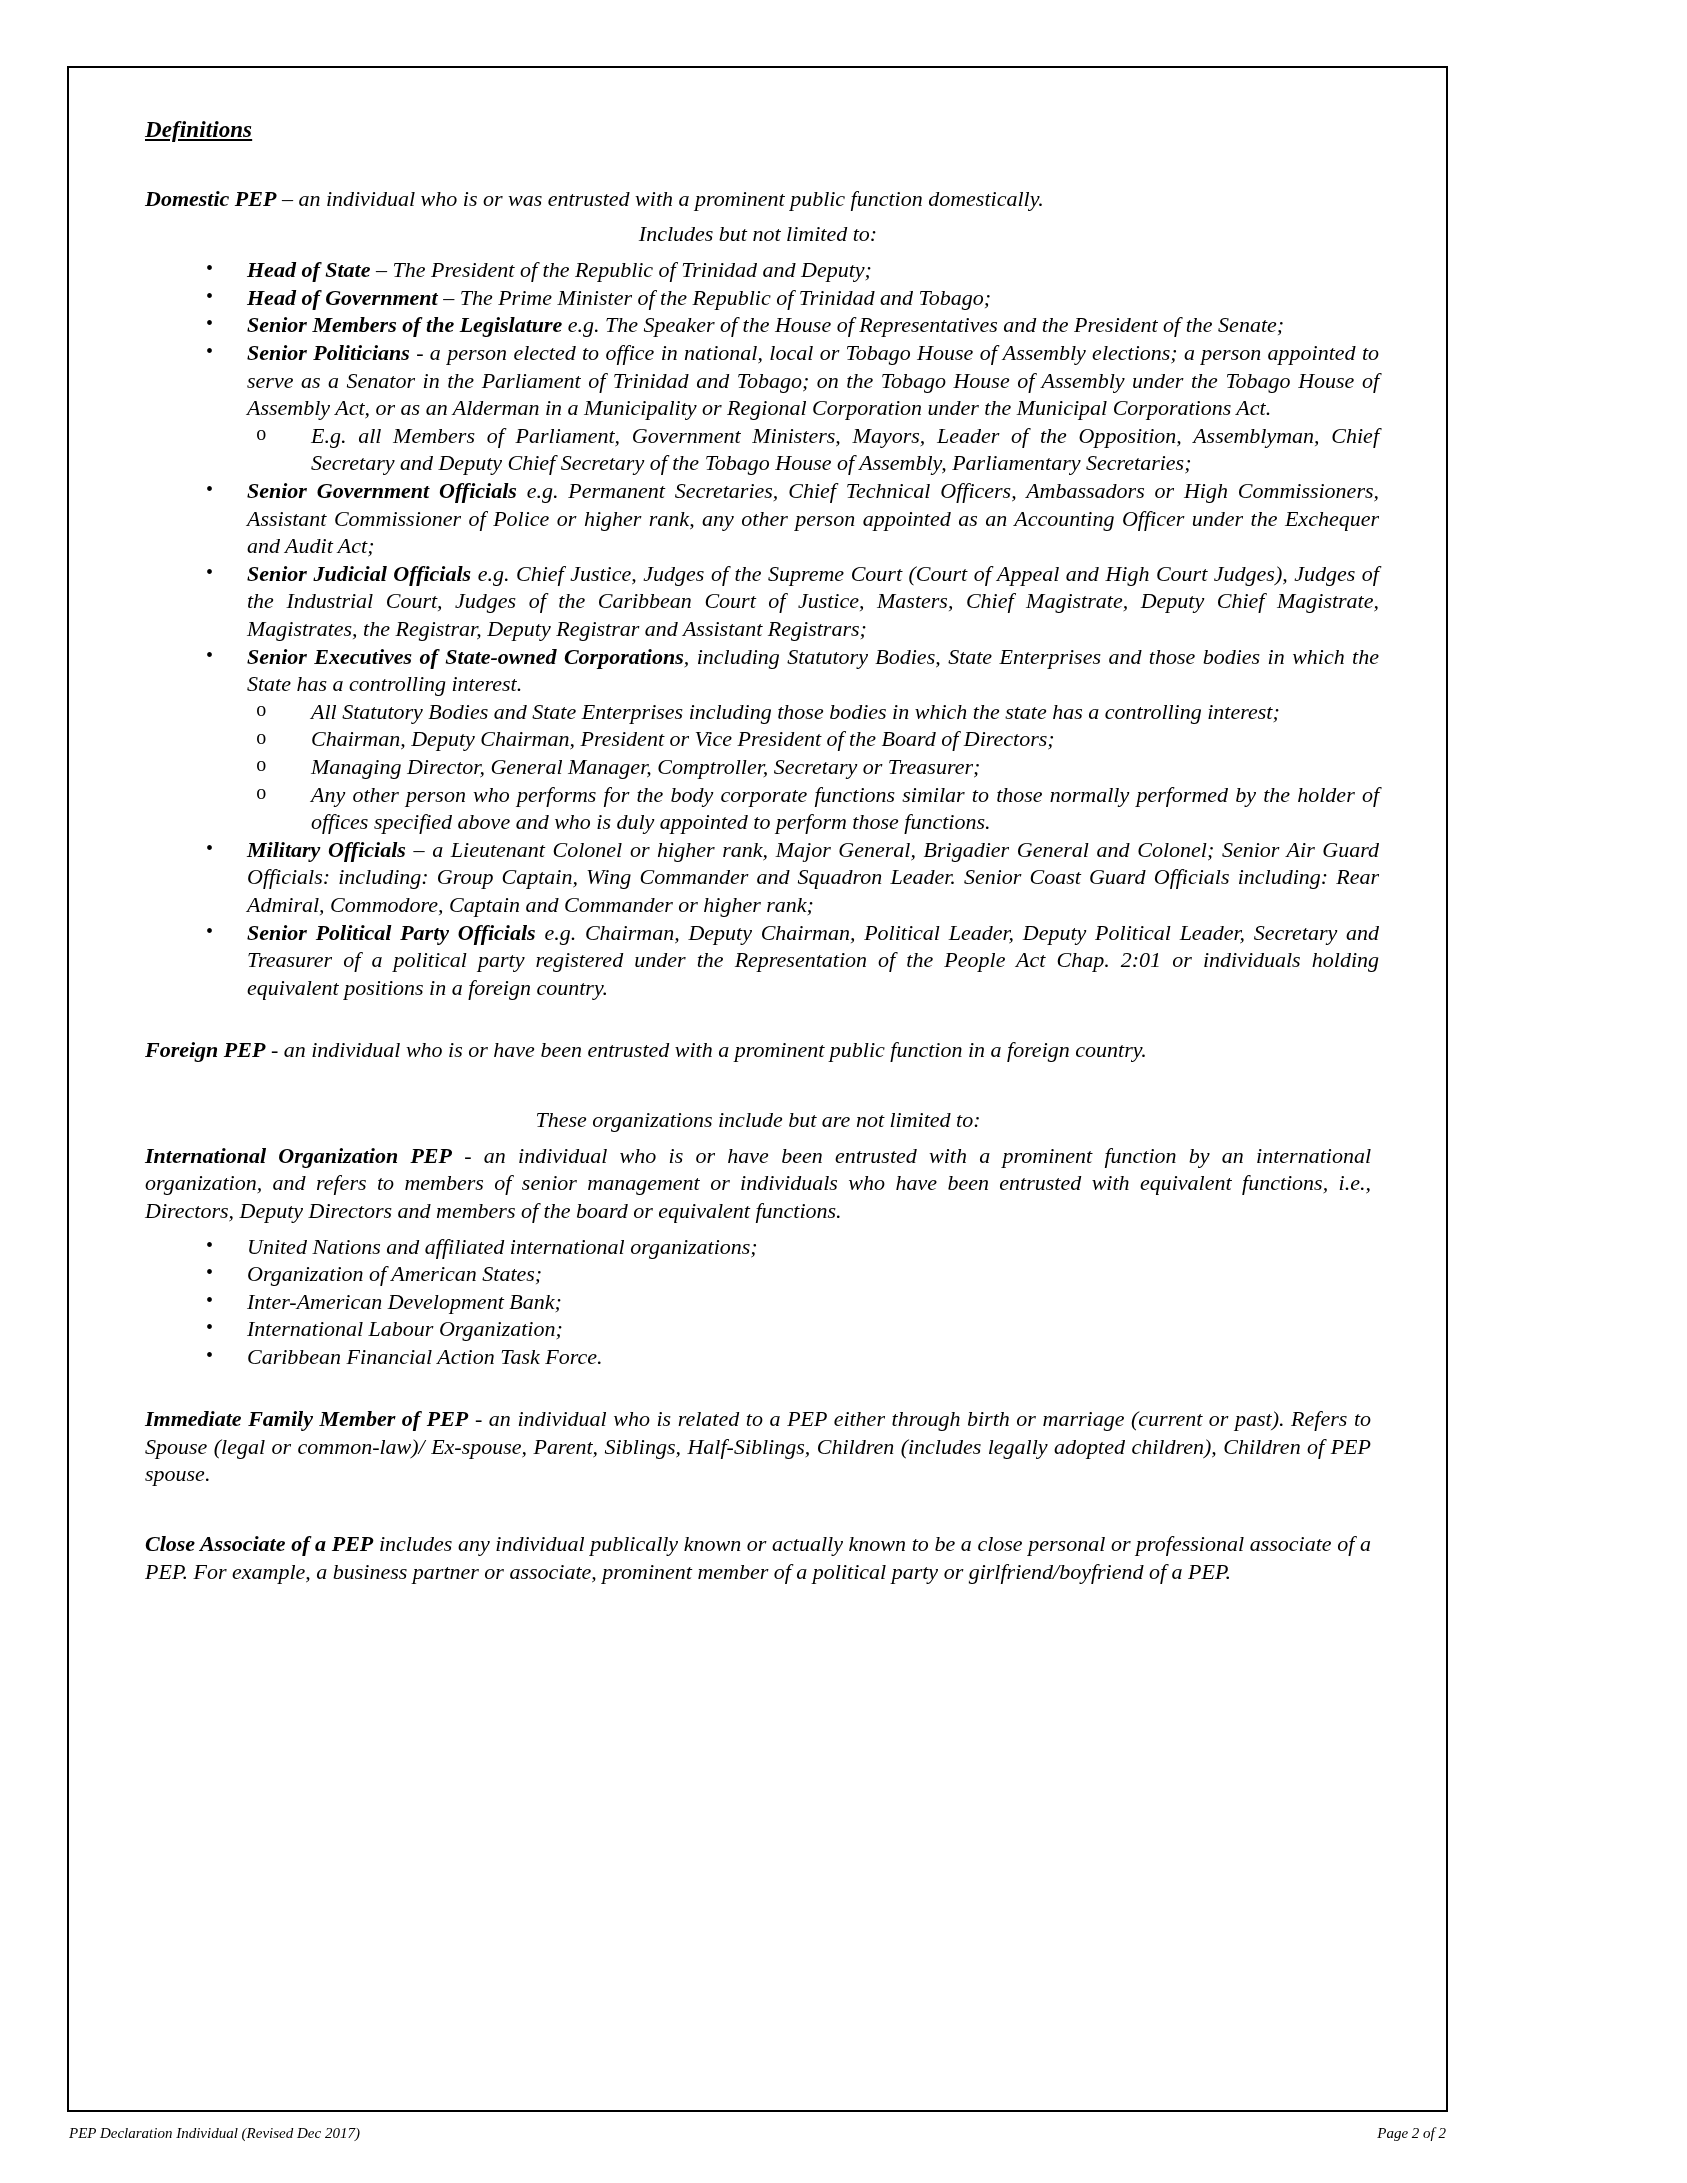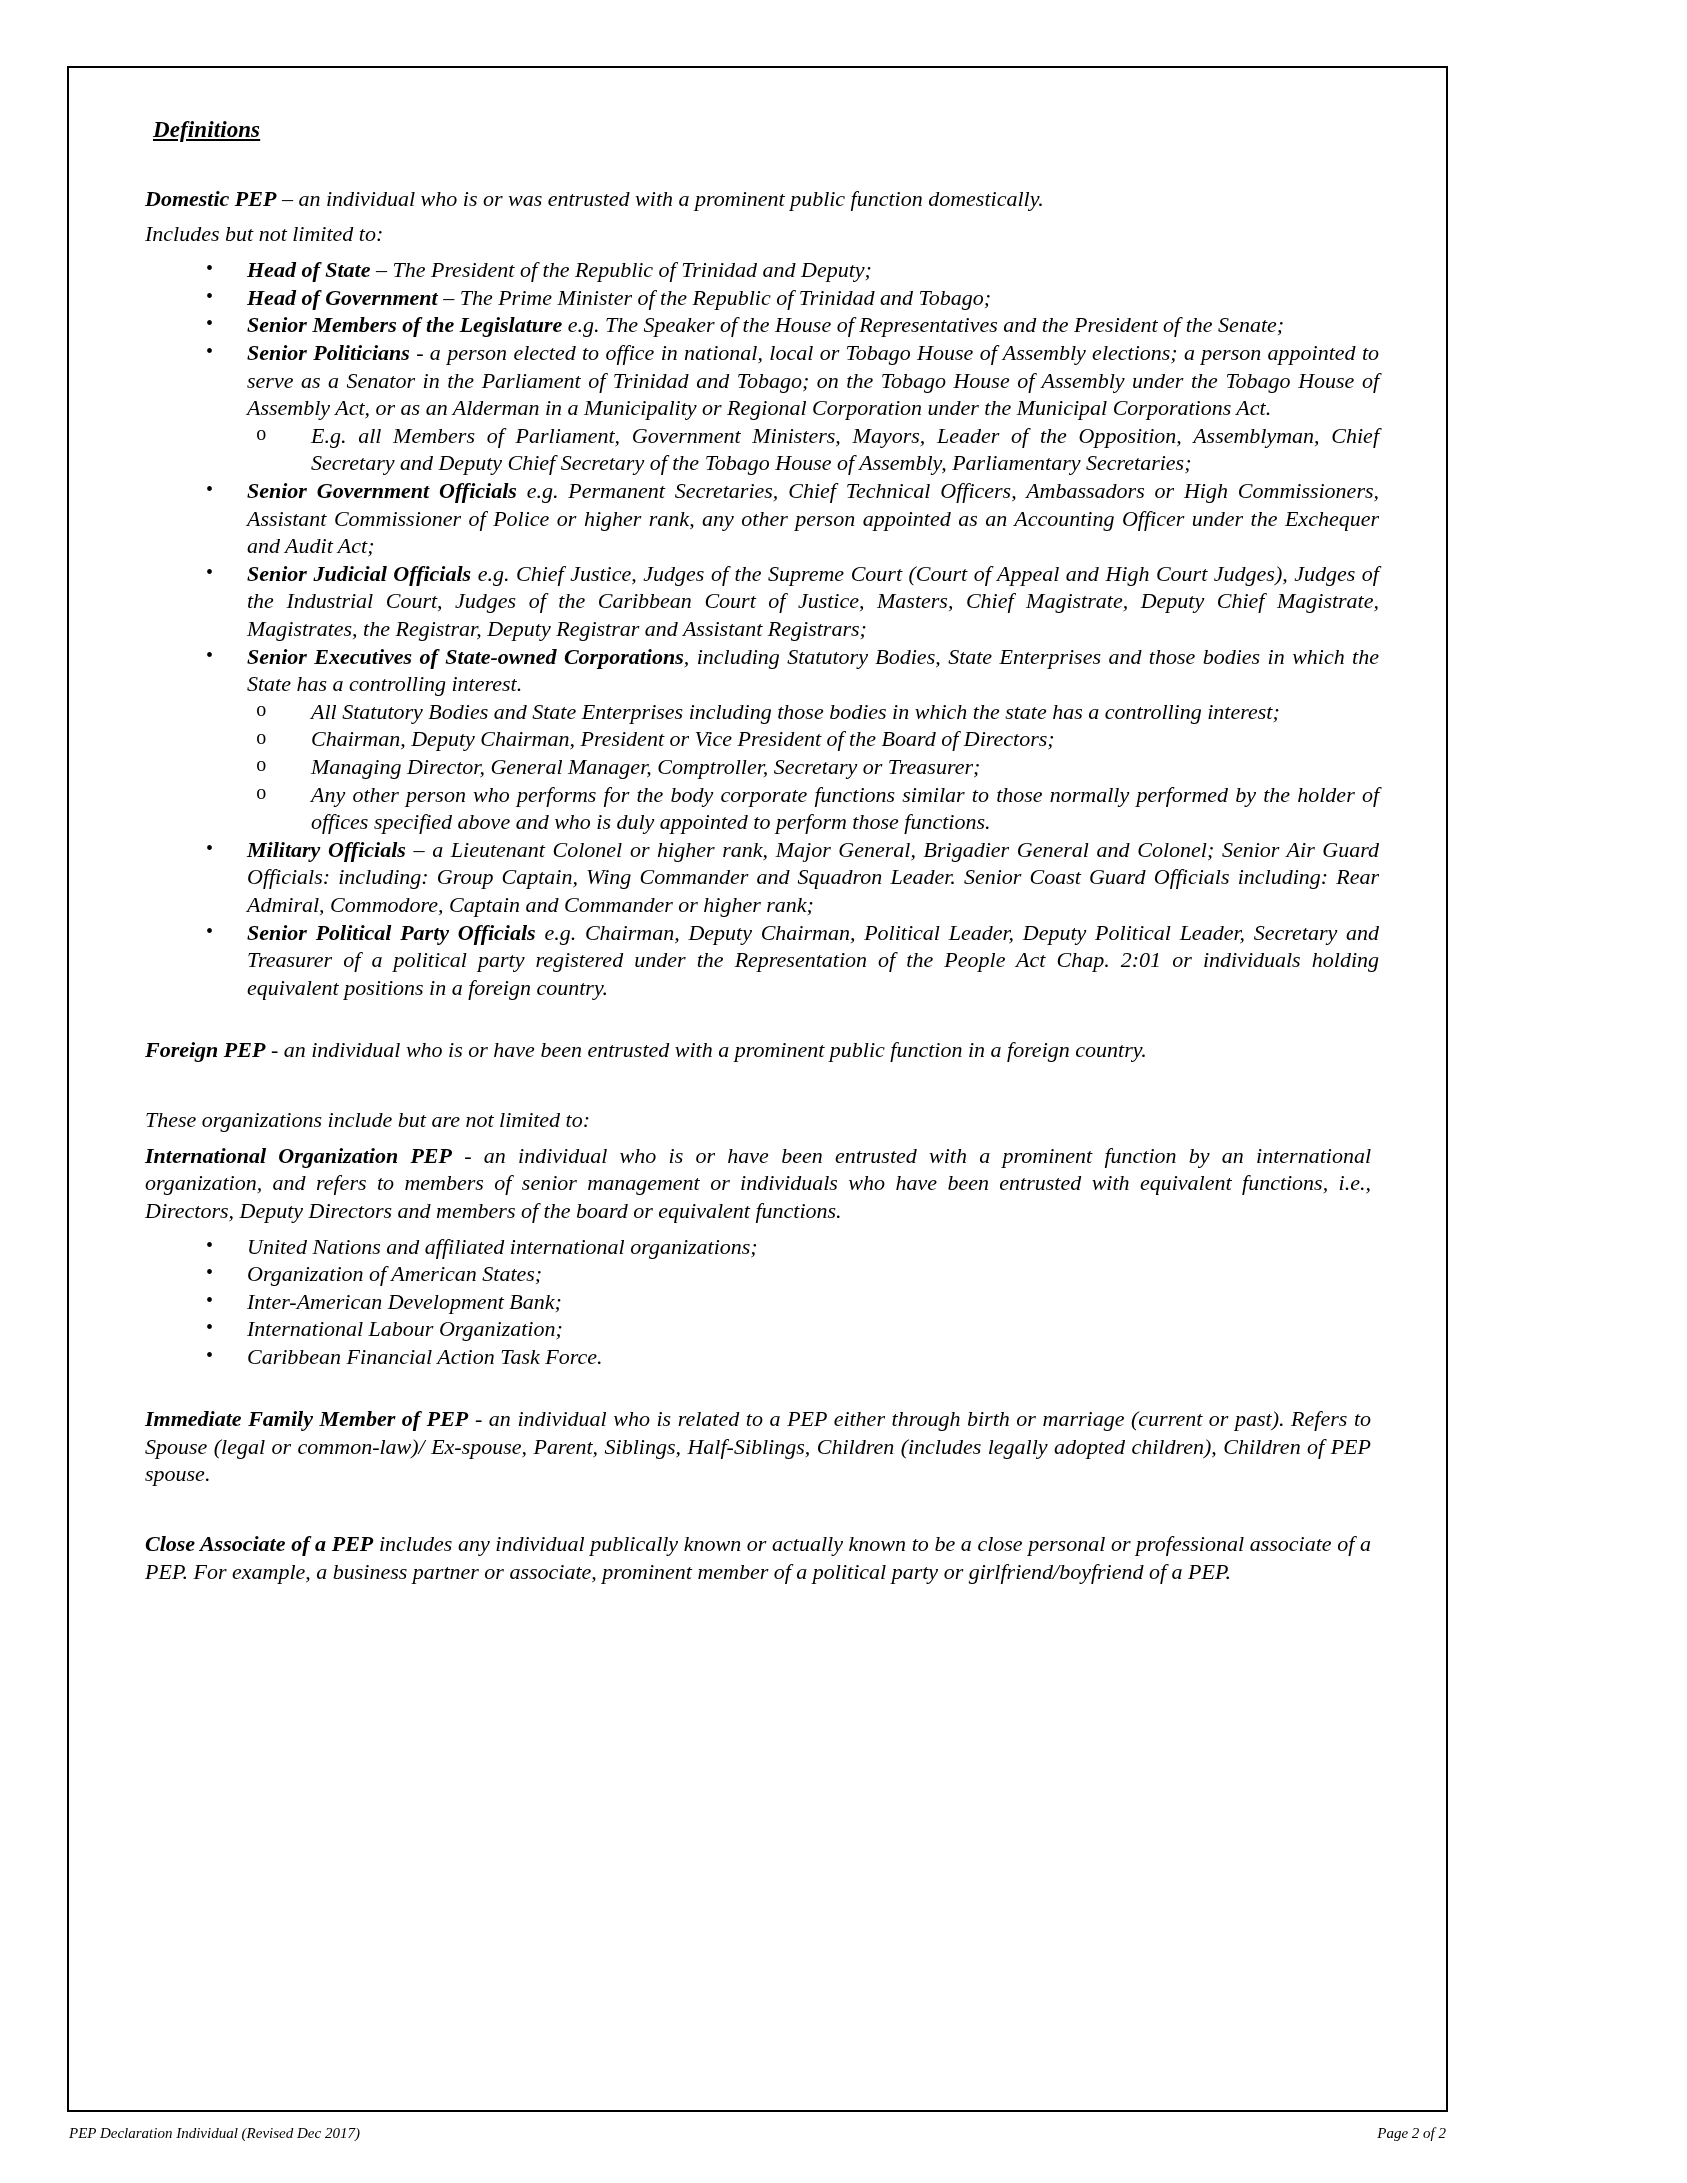--- a/index.html
+++ b/index.html
@@ -36,21 +36,21 @@
     font-size: 22px;
     line-height: 1.255;
   }
 
   .title {
     font-style: italic;
     font-weight: bold;
     text-decoration: underline;
     font-size: 23px;
     letter-spacing: 0.1px;
-    margin: 0 0 32px 16px;
+    margin: 0 0 32px 8px;
     display: inline-block;
   }
 
   .para {
     font-style: italic;
     text-align: justify;
     text-justify: inter-word;
     margin: 8px;
   }
   .para .lead {
@@ -106,21 +106,21 @@
     font-size: 20px;
     line-height: 1.255;
   }
 
   
   ul.plain > li {
     text-align: left;
   }
 
   
-  .nojust { text-align: left; }
+  .nojust { text-align: center; }
 
   
   #footer {
     position: absolute;
     left: 69px;
     top: 2125px;
     width: 1377px;
     display: flex;
     justify-content: space-between;
     align-items: baseline;

